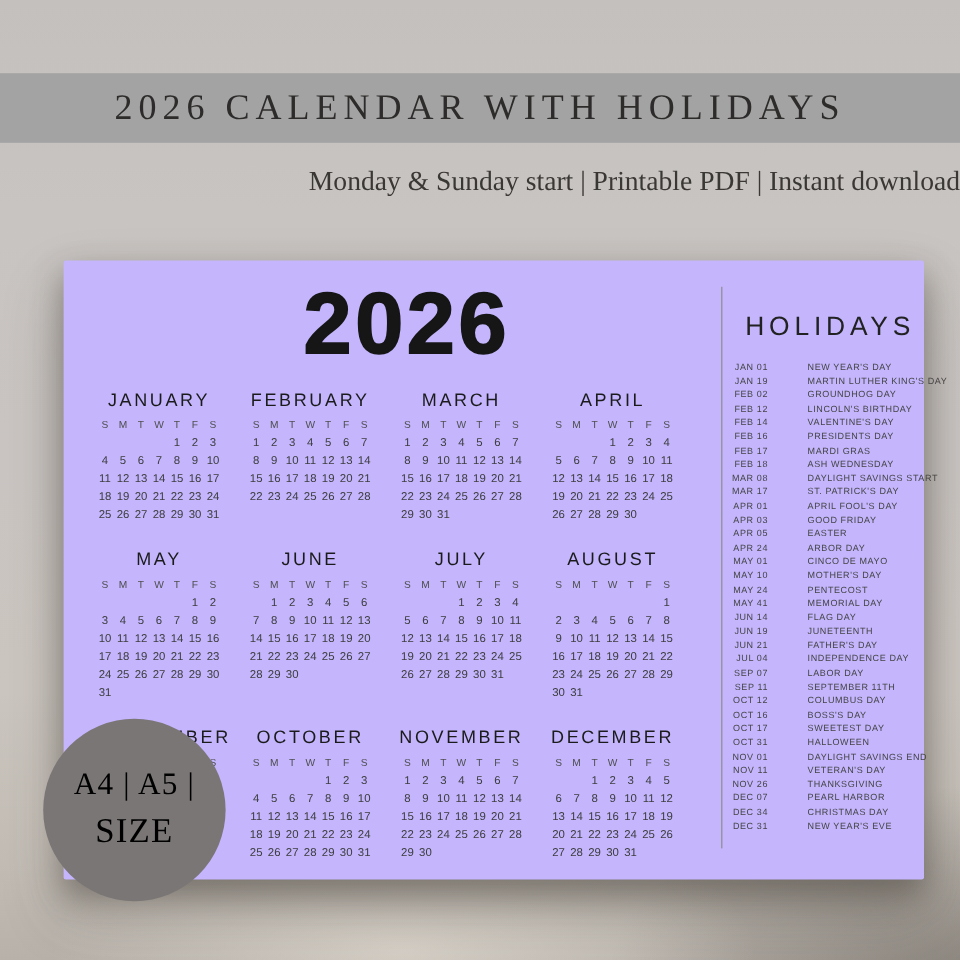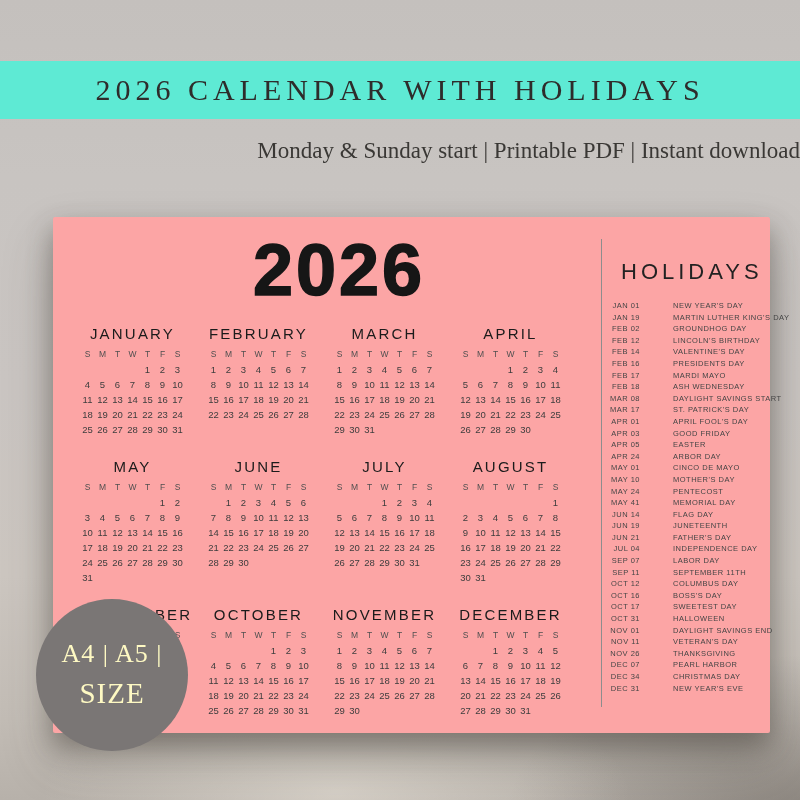--- a/index.html
+++ b/index.html
@@ -6,33 +6,33 @@
   body{
     width:800px;height:800px;position:relative;overflow:hidden;
     font-family:"Liberation Sans",sans-serif;
     background:
       radial-gradient(ellipse 420px 160px at 42% 99%, rgba(238,232,222,0.55), transparent 70%),
       radial-gradient(ellipse 500px 260px at 102% 102%, rgba(72,66,60,0.42), transparent 62%),
       linear-gradient(180deg,#c4c0bd 0%,#c8c4c1 22%,#cac5c2 48%,#ccc6c0 72%,#c2bcb5 90%,#b7b1aa 100%);
   }
   .banner{
     position:absolute;left:0;top:61px;width:800px;height:58px;
-    background:#5eead4;display:flex;align-items:center;justify-content:center;text-align:right;
+    background:#a3a3a3;display:flex;align-items:center;justify-content:center;text-align:right;
   }
   .banner-title{
     font-family:"Liberation Serif",serif;font-size:30px;letter-spacing:5px;
     color:#2e2c2b;white-space:nowrap;
   }
   .subtitle{
     position:absolute;left:0;top:138px;width:800px;text-align:right;
     font-family:"Liberation Serif",serif;font-size:23px;color:#3a3835;
   }
   .sheet{
     position:absolute;left:53px;top:217px;width:717px;height:516px;
-    background:#fca5a5;border-radius:2px;
+    background:#c4b5fd;border-radius:2px;
     box-shadow:0 12px 26px rgba(70,64,58,0.45), 0 26px 50px rgba(70,64,58,0.28);
   }
   .year{
     position:absolute;left:25px;top:10px;width:522px;height:86px;line-height:86px;
     text-align:center;font-size:72px;font-weight:bold;letter-spacing:3px;color:#161616;
     -webkit-text-stroke:1.5px #161616;
   }
   .months{
     position:absolute;left:27px;top:108px;
     display:grid;grid-template-columns:repeat(4,105px);column-gap:27px;row-gap:17px;
@@ -60,21 +60,21 @@
     display:flex;line-height:11.6px;font-size:7.5px;letter-spacing:0.5px;color:#454545;gap:25px;
   }
   .hdate{width:31px;text-align:right;margin-right:8px;white-space:nowrap;flex:none;}
   .hname{white-space:nowrap;}
   .badge{
     position:absolute;left:36px;top:599px;width:152px;height:152px;border-radius:50%;
     background:#7a7675;display:flex;flex-direction:column;align-items:center;
     justify-content:center;gap:10px;z-index:5;
   }
   .badge-line{
-    font-family:"Liberation Serif",serif;color:#fef9c3;text-align:center;
+    font-family:"Liberation Serif",serif;color:#000000;text-align:center;
     font-size:26px;line-height:1.1;letter-spacing:1px;white-space:nowrap;
   }
   .badge-line:nth-child(2){font-size:29px;}
   .badge-line:nth-child(3){font-size:27px;}
 </style>
 </head>
 <body>
 
 <div class="banner">
   <div class="banner-title">2026 CALENDAR WITH HOLIDAYS</div>
@@ -680,21 +680,21 @@
         <div class="holiday-row">
           <span class="hdate">FEB 14</span>
           <span class="hname">VALENTINE'S DAY</span>
         </div>
         <div class="holiday-row">
           <span class="hdate">FEB 16</span>
           <span class="hname">PRESIDENTS DAY</span>
         </div>
         <div class="holiday-row">
           <span class="hdate">FEB 17</span>
-          <span class="hname">MARDI MAYO</span>
+          <span class="hname">MARDI GRAS</span>
         </div>
         <div class="holiday-row">
           <span class="hdate">FEB 18</span>
           <span class="hname">ASH WEDNESDAY</span>
         </div>
         <div class="holiday-row">
           <span class="hdate">MAR 08</span>
           <span class="hname">DAYLIGHT SAVINGS START</span>
         </div>
         <div class="holiday-row">

